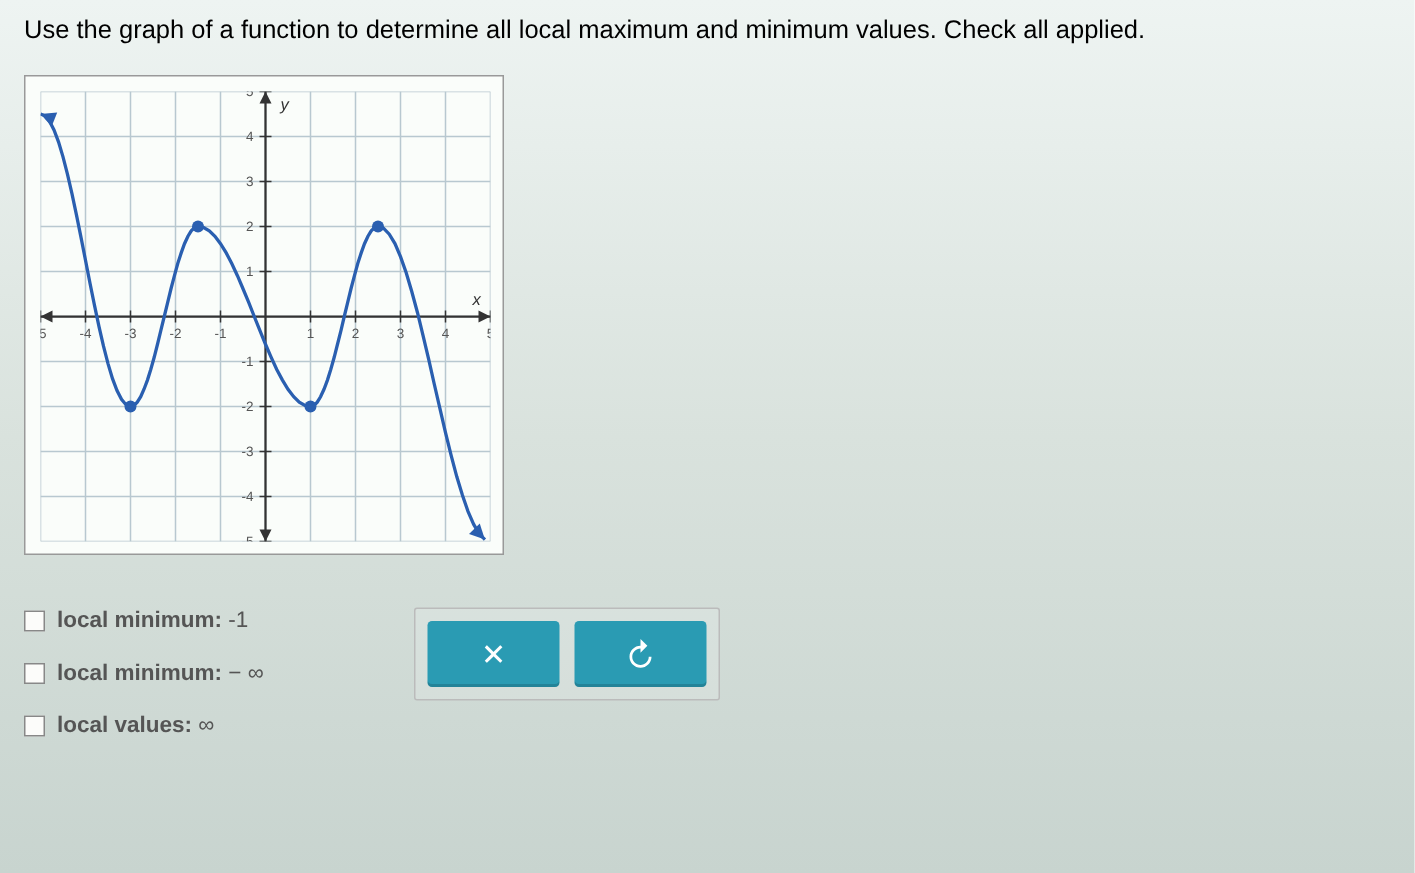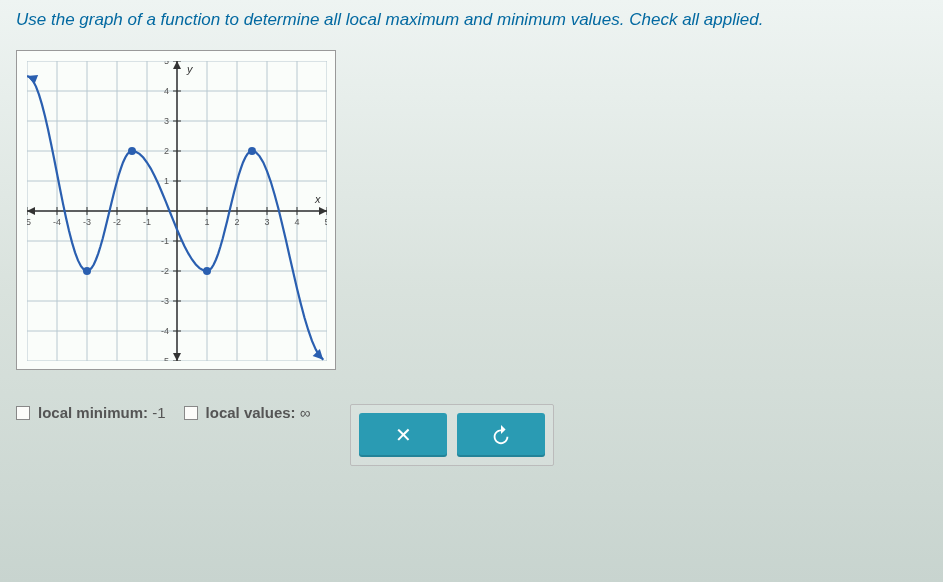--- a/index.html
+++ b/index.html
@@ -7,43 +7,42 @@
     margin: 0;
     padding: 10px 16px;
     width: 943px;
     height: 582px;
     font-family: Verdana, Arial, sans-serif;
     background: linear-gradient(180deg, #eef4f2 0%, #d9e2dd 50%, #c8d4cf 100%);
     color: #333;
   }
   .question {
     font-size: 17px;
-    color: #0369a1;
+    color: #000000;
     margin-bottom: 20px;
     font-weight: 500;
-    font-style: italic;
   }
   .graph-frame {
     border: 1px solid #999;
     background: #fafdfa;
     padding: 10px;
     width: 320px;
     height: 320px;
     display: inline-block;
     margin-bottom: 30px;
   }
   .graph-frame svg { display: block; }
   .options-row {
     display: flex;
     align-items: flex-start;
     gap: 40px;
   }
   .options {
     display: flex;
-    flex-direction: row;
+    flex-direction: column;
     gap: 18px;
     min-width: 220px;
   }
   .option {
     display: flex;
     align-items: center;
     gap: 8px;
     color: #555;
     font-size: 15px;
   }
@@ -171,20 +170,26 @@
   <div class="options">
     <div class="option">
       <span class="checkbox"></span>
       <span class="label">
         <b>local minimum:</b><span> -1</span>
       </span>
     </div>
     <div class="option">
       <span class="checkbox"></span>
       <span class="label">
+        <b>local minimum:</b><span> − ∞</span>
+      </span>
+    </div>
+    <div class="option">
+      <span class="checkbox"></span>
+      <span class="label">
         <b>local values:</b><span> ∞</span>
       </span>
     </div>
   </div>
 
   <div class="buttons">
     <div class="btn">
       <span>✕</span>
     </div>
     <div class="btn">

